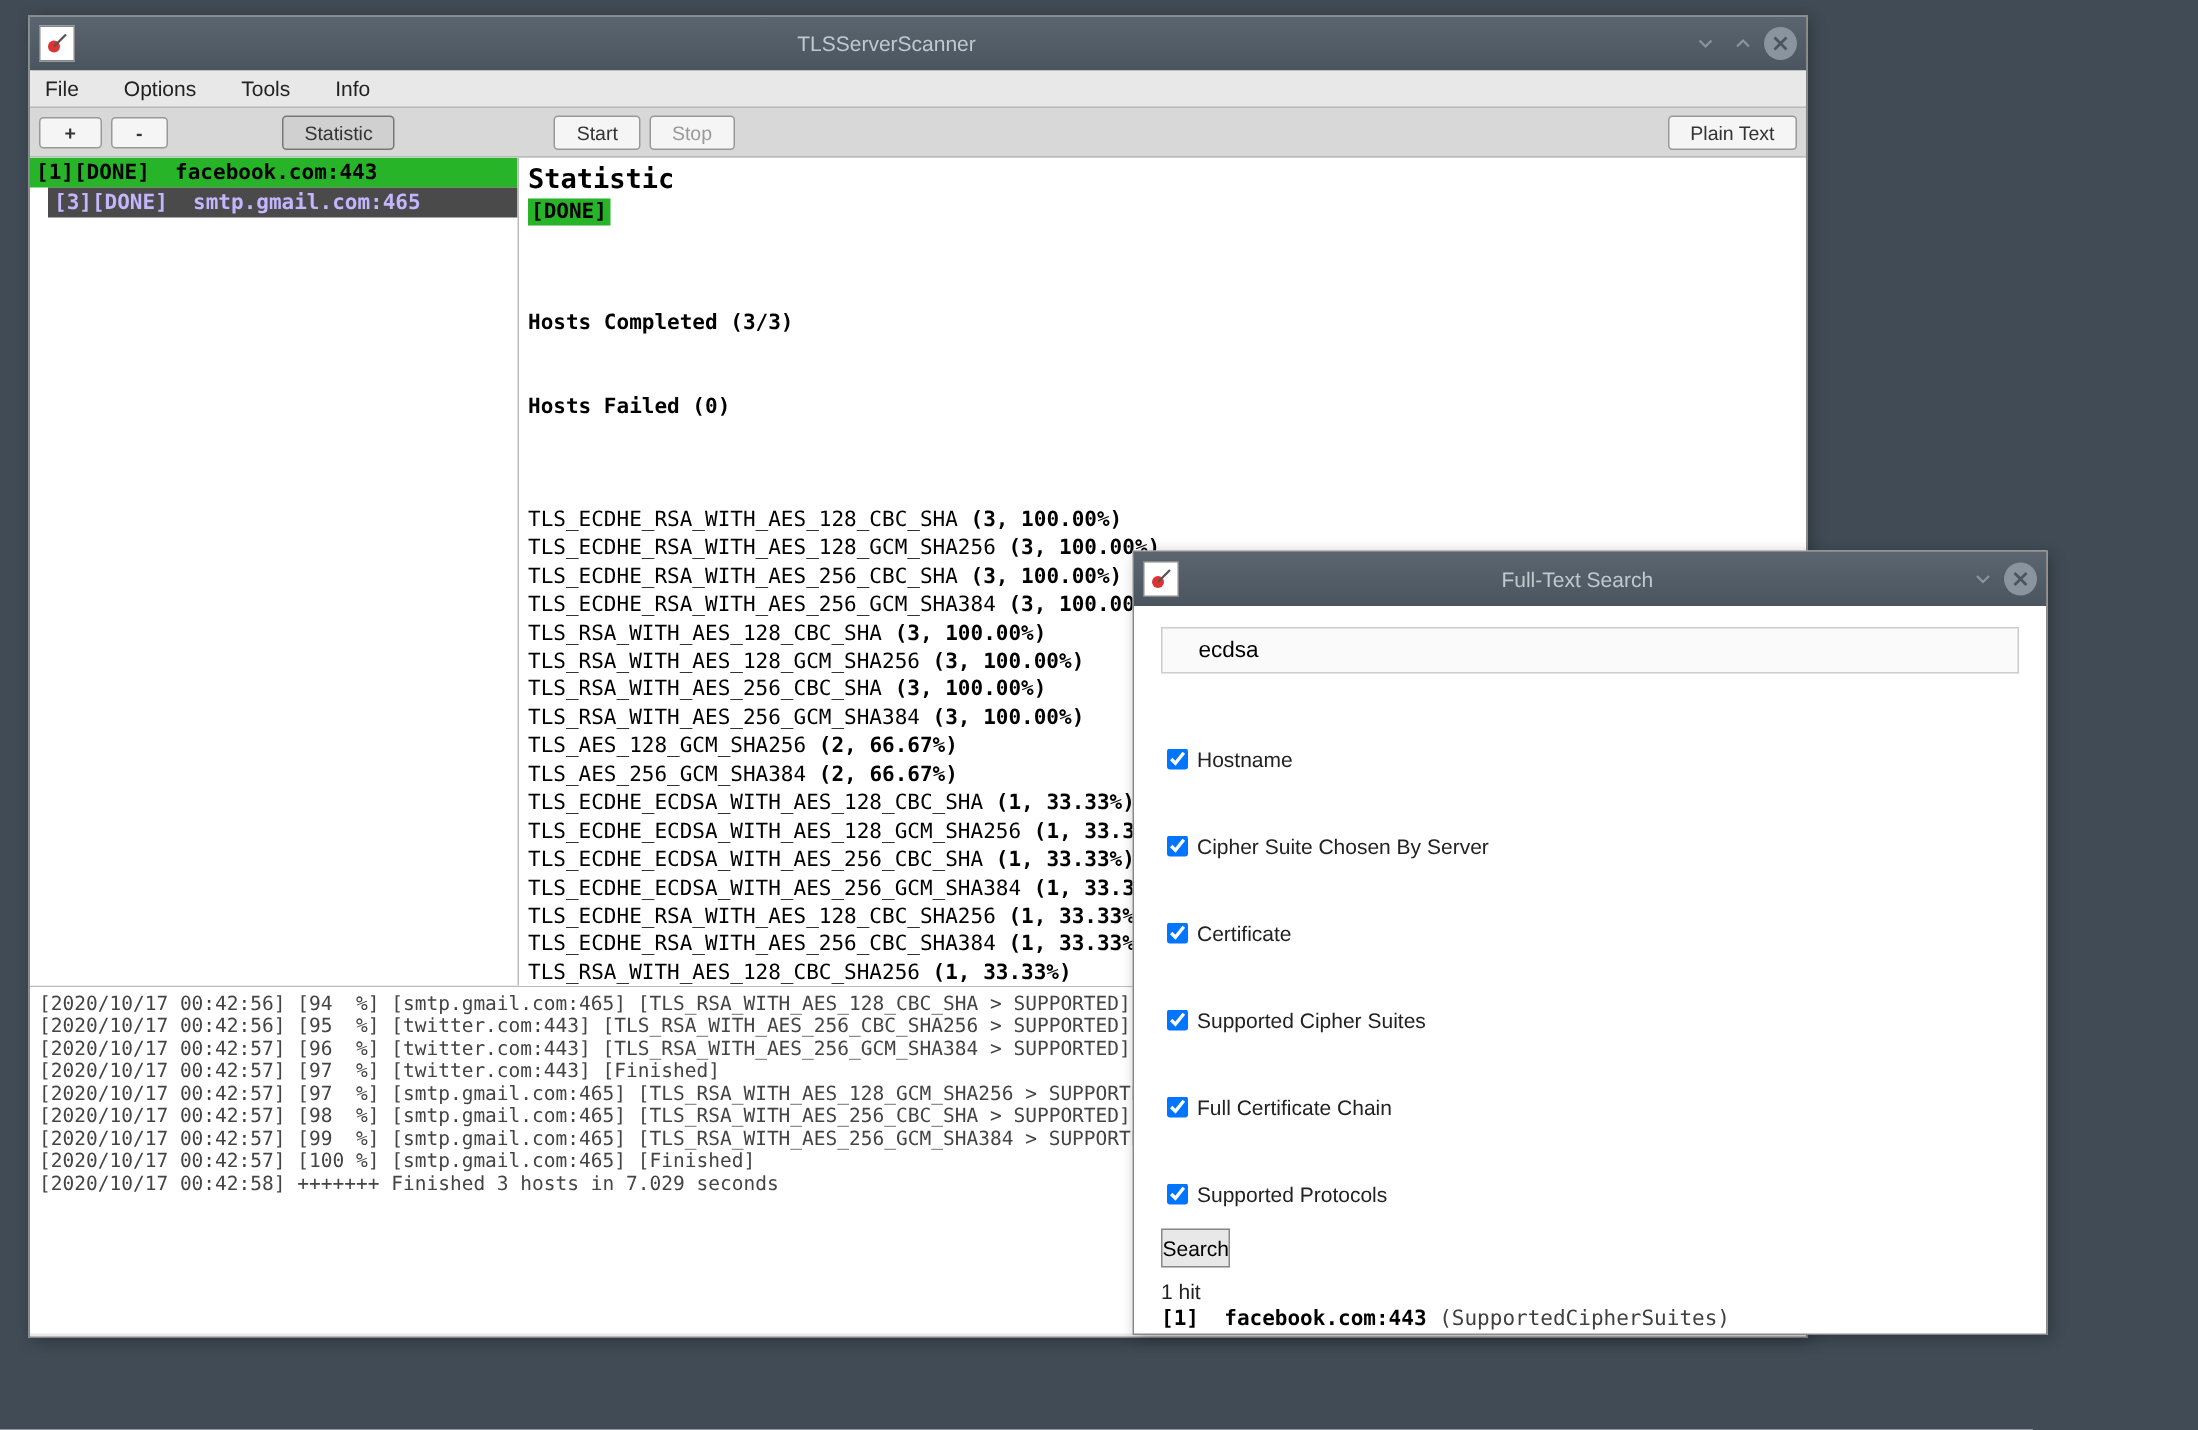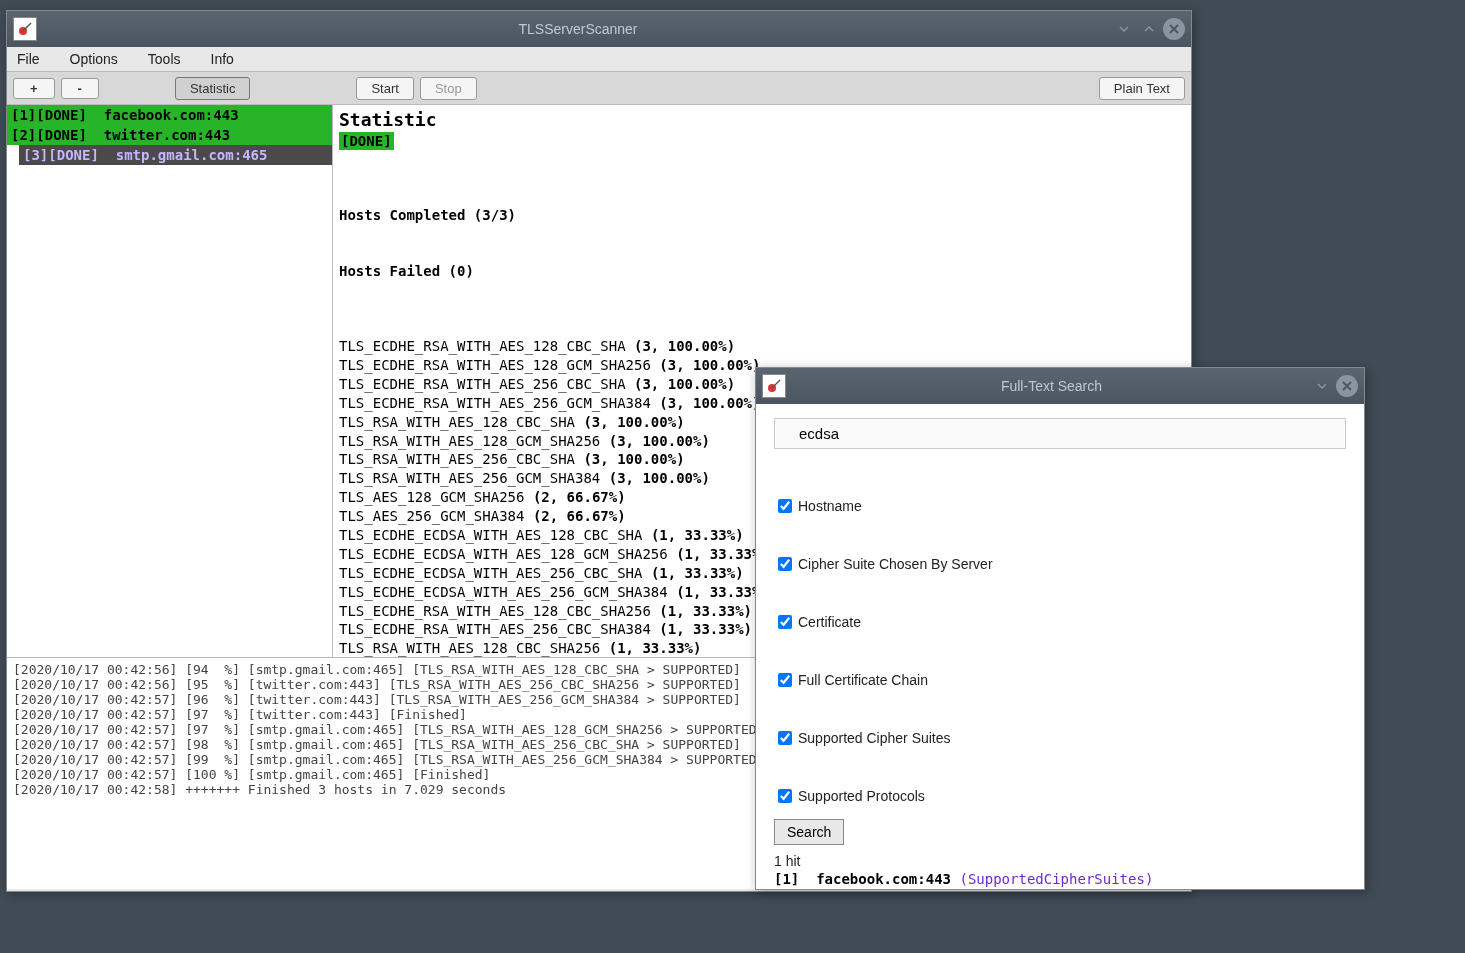--- a/index.html
+++ b/index.html
@@ -4,21 +4,21 @@
 <style>
 * { box-sizing: border-box; margin: 0; padding: 0; }
 body { font-family: sans-serif; background: #404b55; width: 1465px; height: 953px; position: relative; overflow: hidden; }
 
 .window {
   position: absolute;
   background: #e8e8e8;
   border: 1px solid #888;
   box-shadow: 2px 2px 10px rgba(0,0,0,0.3);
 }
-.main-window { left: 6px; top: 10px; width: 1186px; height: 882px; }
+.main-window { left: 19px; top: 10px; width: 1186px; height: 882px; }
 .search-window { left: 755px; top: 367px; width: 610px; height: 523px; background: #fff; }
 
 .titlebar {
   height: 36px;
   background: linear-gradient(to bottom, #5a6570, #4a555f);
   display: flex;
   align-items: center;
   color: #c0c8d0;
   font-size: 14px;
 }
@@ -73,25 +73,25 @@
 
 
 .search-body { padding: 14px 18px; }
 .search-input {
   width: 100%; font-size: 15px; padding: 6px 24px; border: 1px solid #ccc;
   background: #fafafa; margin-bottom: 10px;
 }
 .check-row { display: flex; align-items: center; gap: 6px; font-size: 14px; color: #222; padding: 3px 0 3px 4px; margin-top: 36px; }
 .check-row input { width: 14px; height: 14px; }
 .search-btn-row { margin-top: 12px; }
-.search-btn { background: #e8e8e8; border: 1px solid #888; padding: 4px 12px; font-size: 14px; cursor: pointer; }
+.search-btn { background: #e8e8e8; border: 1px solid #888; padding: 4px 0; font-size: 14px; cursor: pointer; }
 .hits-label { margin-top: 8px; font-size: 14px; font-weight: normal; color: #222; }
 .hit-row { font-family: monospace; font-size: 14px; padding: 2px 0; }
 .hit-row b { font-weight: bold; }
-.hit-row .supp { color: #6d28d9; }
+.hit-row .supp { color: #404040; }
 
 ::-webkit-scrollbar { width: 14px; }
 ::-webkit-scrollbar-track { background: #e8e8e8; }
 ::-webkit-scrollbar-thumb { background: #b0b0b0; border: 1px solid #888; }
 </style>
 </head>
 <body>
 
 <div class="window main-window">
   <div class="titlebar">
@@ -134,21 +134,20 @@
     <button class="btn active gap1" style="margin-left:70px">Statistic</button>
     <button class="btn" style="margin-left:100px">Start</button>
     <button class="btn disabled">Stop</button>
     <div class="spacer"></div>
     <button class="btn">Plain Text</button>
   </div>
 
   <div class="content">
     <div class="sidebar" id="host-list">
         <div class="sidebar-row done">[1][DONE]  facebook.com:443</div>
-        <div class="sidebar-row done">[2][DONE]  twitter.com:443</div>
         <div class="sidebar-row selected">[3][DONE]  smtp.gmail.com:465</div>
       </div>
     <div class="main-pane">
       <div class="stat-title">Statistic</div>
       <span class="done-badge">[DONE]</span>
       <div class="mono" style="margin-top:18px">
         <div><b>Hosts Completed (3/3)</b></div>
         <div><b>Hosts Failed (0)</b></div>
       </div>
       <div style="margin-top:18px">
@@ -200,25 +199,25 @@
         <label class="check-row">
           <input type="checkbox" checked="" style="">
           <span>Cipher Suite Chosen By Server</span>
         </label>
         <label class="check-row">
           <input type="checkbox" checked="" style="">
           <span>Certificate</span>
         </label>
         <label class="check-row">
           <input type="checkbox" checked="" style="">
+          <span>Supported Cipher Suites</span>
+        </label>
+        <label class="check-row">
+          <input type="checkbox" checked="" style="">
           <span>Full Certificate Chain</span>
-        </label>
-        <label class="check-row">
-          <input type="checkbox" checked="" style="">
-          <span>Supported Cipher Suites</span>
         </label>
         <label class="check-row">
           <input type="checkbox" checked="" style="">
           <span>Supported Protocols</span>
         </label>
       </div>
     <div class="search-btn-row">
       <button class="search-btn">Search</button>
     </div>
     <div class="hits-label">1 hit</div>

